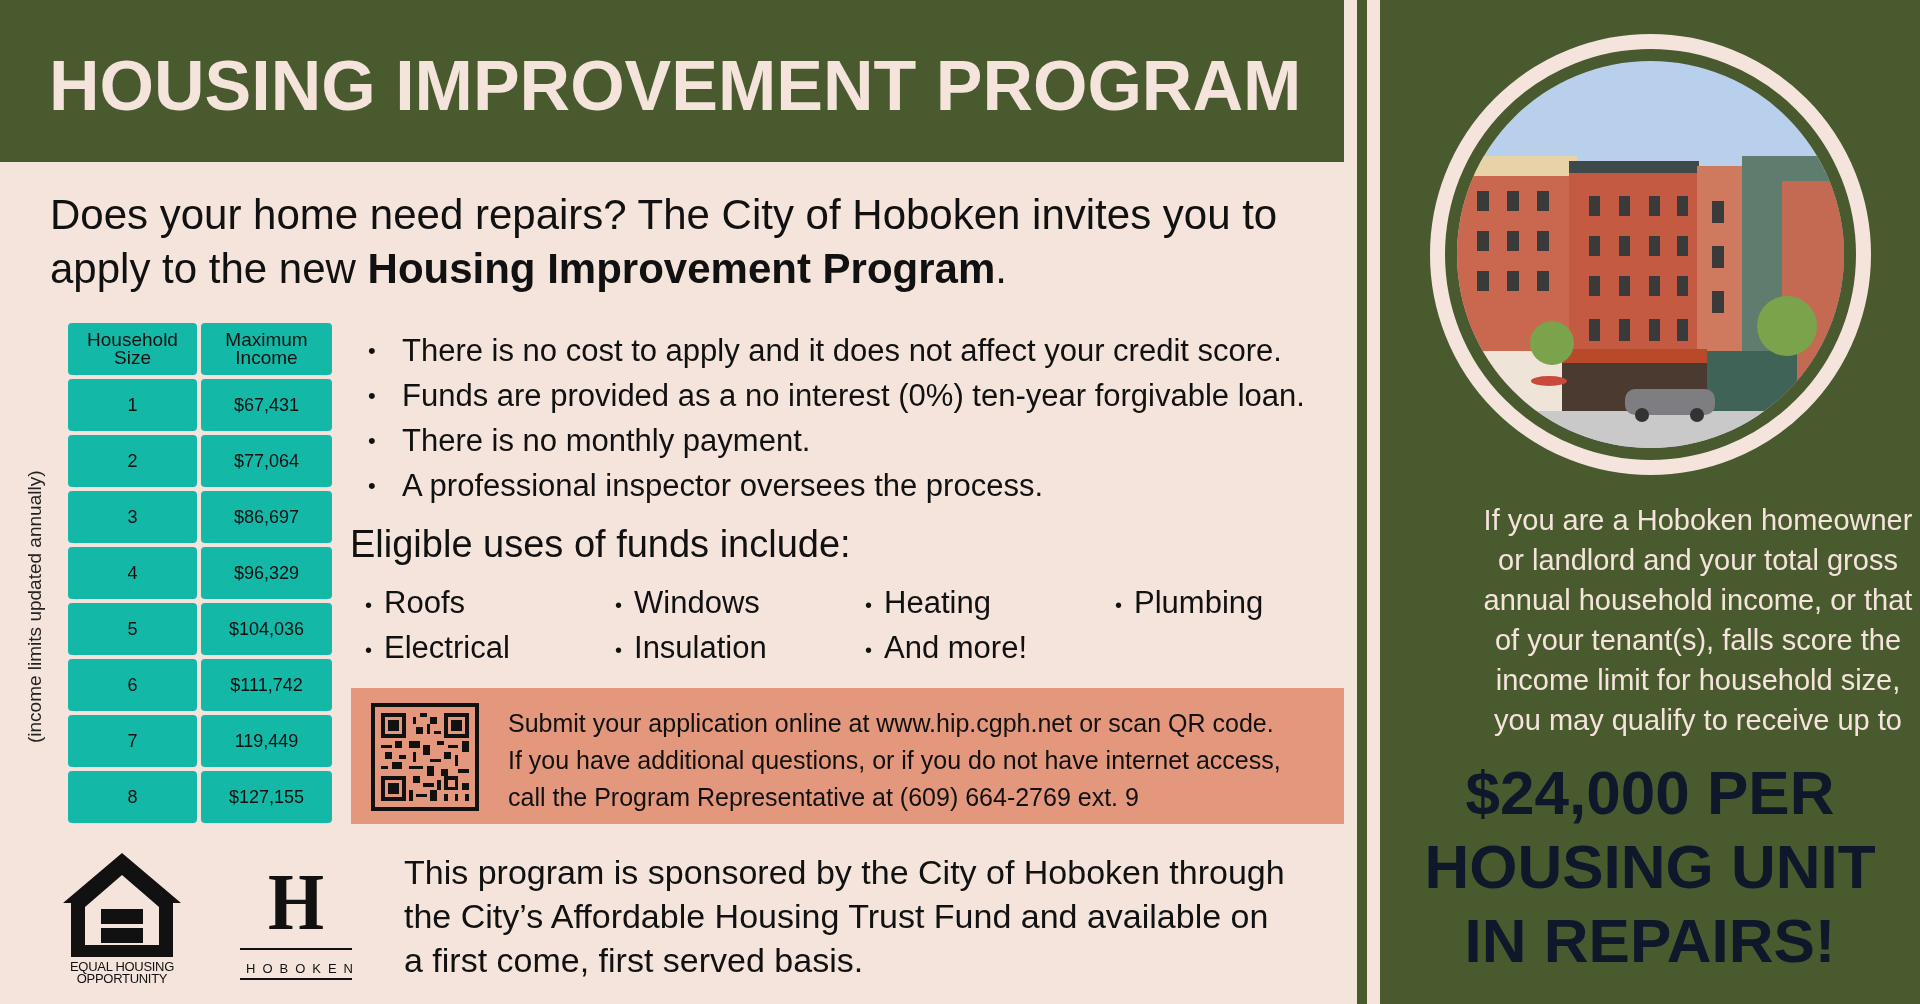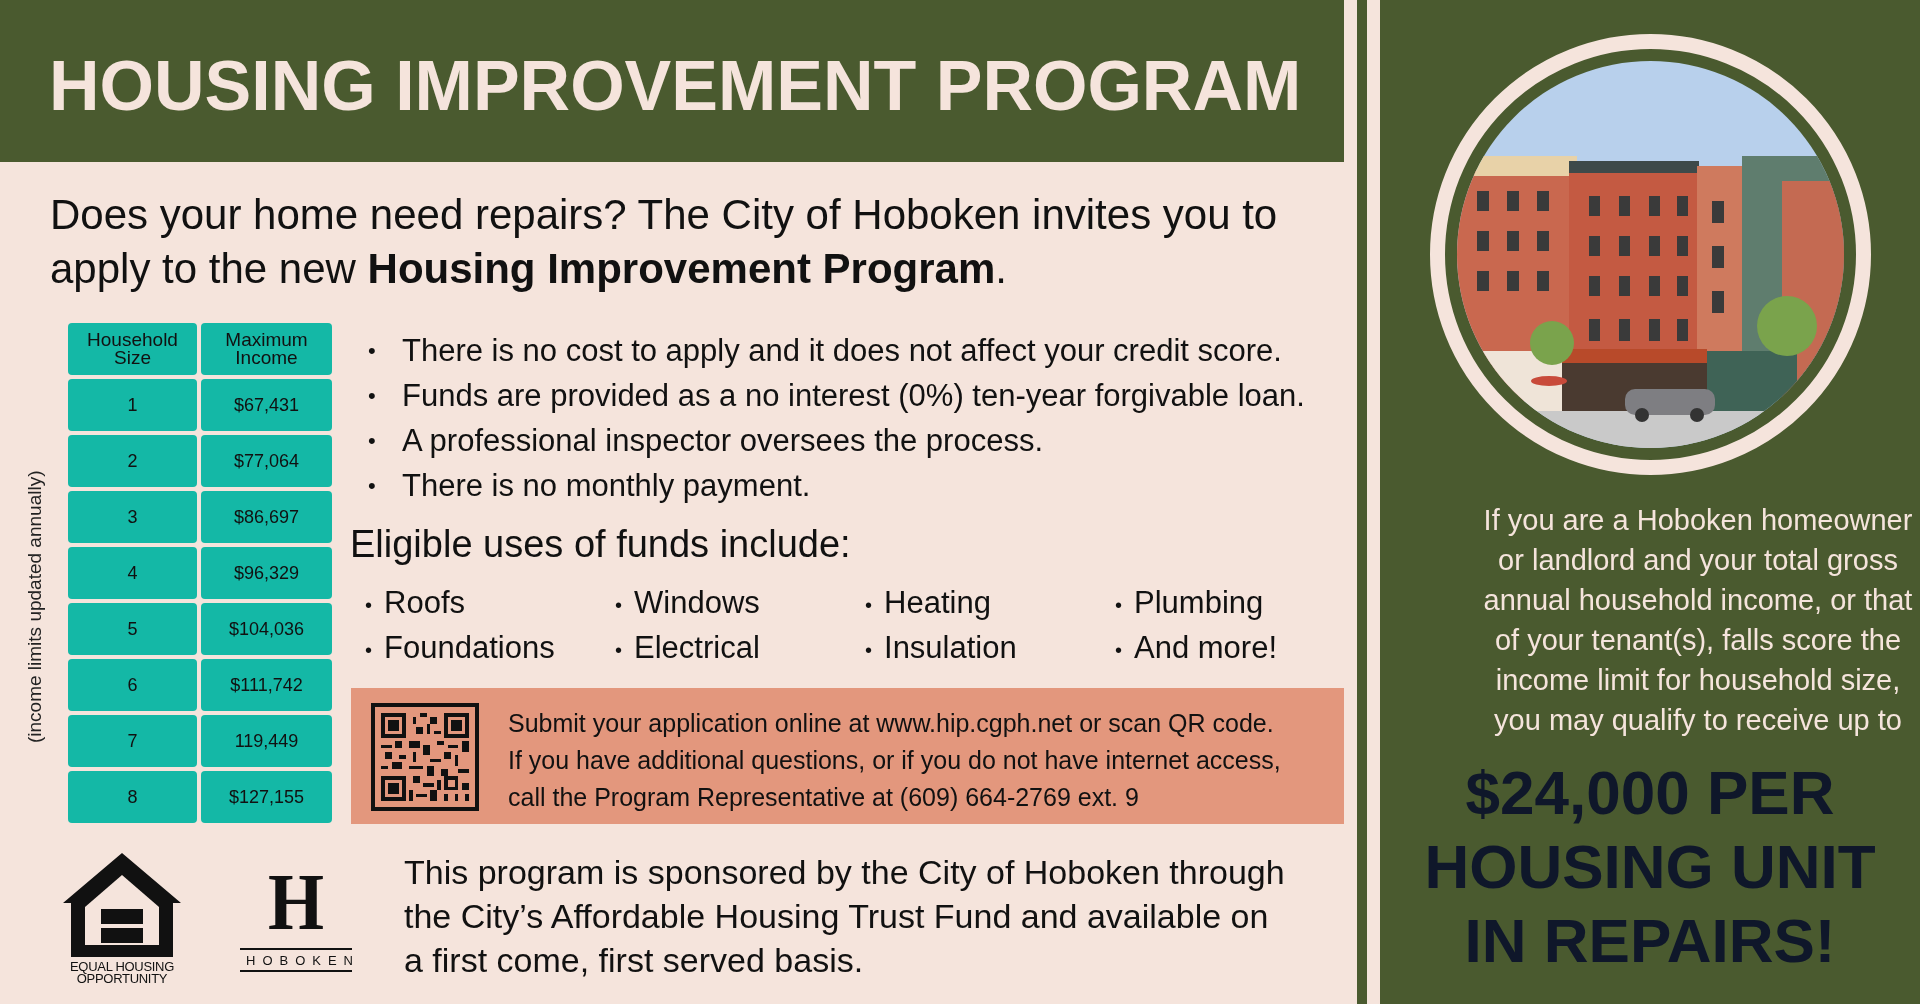--- a/index.html
+++ b/index.html
@@ -24,21 +24,21 @@
   .elig-title{position:absolute;left:350px;top:523px;width:980px;text-align:left;font-size:38px;font-weight:400;}
   .uses{position:absolute;left:365px;top:583px;display:grid;grid-template-columns:250px 250px 250px 250px;row-gap:3px;}
   .uses div{font-size:31px;line-height:40px;white-space:nowrap;}
   .uses .dot{font-size:20px;margin-right:12px;vertical-align:middle;}
   .apply{position:absolute;left:351px;top:688px;width:993px;height:136px;background:#e3977d;}
   .qr{position:absolute;left:20px;top:15px;width:108px;height:108px;border:4px solid #111;padding:6px;}
   .apply-text{position:absolute;left:157px;top:17px;font-size:25px;line-height:37px;color:#111;white-space:nowrap;}
   .eho{position:absolute;left:62px;top:853px;width:120px;text-align:center;}
   .eho-label{font-size:13px;line-height:12px;color:#111;letter-spacing:-0.3px;}
   .hob{position:absolute;left:240px;top:862px;width:112px;text-align:center;}
-  .hob-label{border-top:2px solid #111;border-bottom:2px solid #111;font-size:13px;letter-spacing:7px;padding:3px 0 2px 6px;margin-top:6px;}
+  .hob-label{border-top:2px solid #111;border-bottom:2px solid #111;font-size:13px;letter-spacing:7px;padding:11px 0 2px 6px;margin-top:6px;}
   .sponsor{position:absolute;left:404px;top:850px;font-size:34px;line-height:44px;white-space:nowrap;}
   .circle{position:absolute;left:1430px;top:34px;width:441px;height:441px;border-radius:50%;border:15px solid #f5e4dc;background:#4a5a2f;}
   .photo{position:absolute;left:12px;top:12px;width:387px;height:387px;border-radius:50%;overflow:hidden;}
   .qualify{position:absolute;left:1380px;top:500px;width:636px;text-align:center;color:#f5e4dc;font-size:29px;line-height:40px;}
   .bigamt{position:absolute;left:1380px;top:756px;width:540px;text-align:center;color:#0f172a;font-size:62px;line-height:74px;font-weight:700;}
 </style>
 </head>
 <body>
 
 <div class="header">
@@ -85,31 +85,30 @@
     </div>
   <div class="trow">
       <div class="cell">8</div>
       <div class="cell inc">$127,155</div>
     </div>
 </div>
 
 <ul class="bullets">
   <li>There is no cost to apply and it does not affect your credit score.</li>
   <li>Funds are provided as a no interest (0%) ten-year forgivable loan.</li>
+  <li>There is no monthly payment.</li>
   <li>A professional inspector oversees the process.</li>
-  <li>There is no monthly payment.</li>
 </ul>
 
 <div class="elig-title">Eligible uses of funds include:</div>
 <div class="uses">
   <div><span class="dot">•</span><span>Roofs</span></div>
   <div><span class="dot">•</span><span>Windows</span></div>
   <div><span class="dot">•</span><span>Heating</span></div>
   <div><span class="dot">•</span><span>Plumbing</span></div>
-  <div><span class="dot">•</span><span>Foundations</span></div>
   <div><span class="dot">•</span><span>Electrical</span></div>
   <div><span class="dot">•</span><span>Insulation</span></div>
   <div><span class="dot">•</span><span>And more!</span></div>
 </div>
 
 <div class="apply">
   <div class="qr">
     <svg width="88" height="88" viewBox="0 0 25 25" shape-rendering="crispEdges">
       <g fill="#111">
         <rect x="0" y="0" width="7" height="7"></rect>

